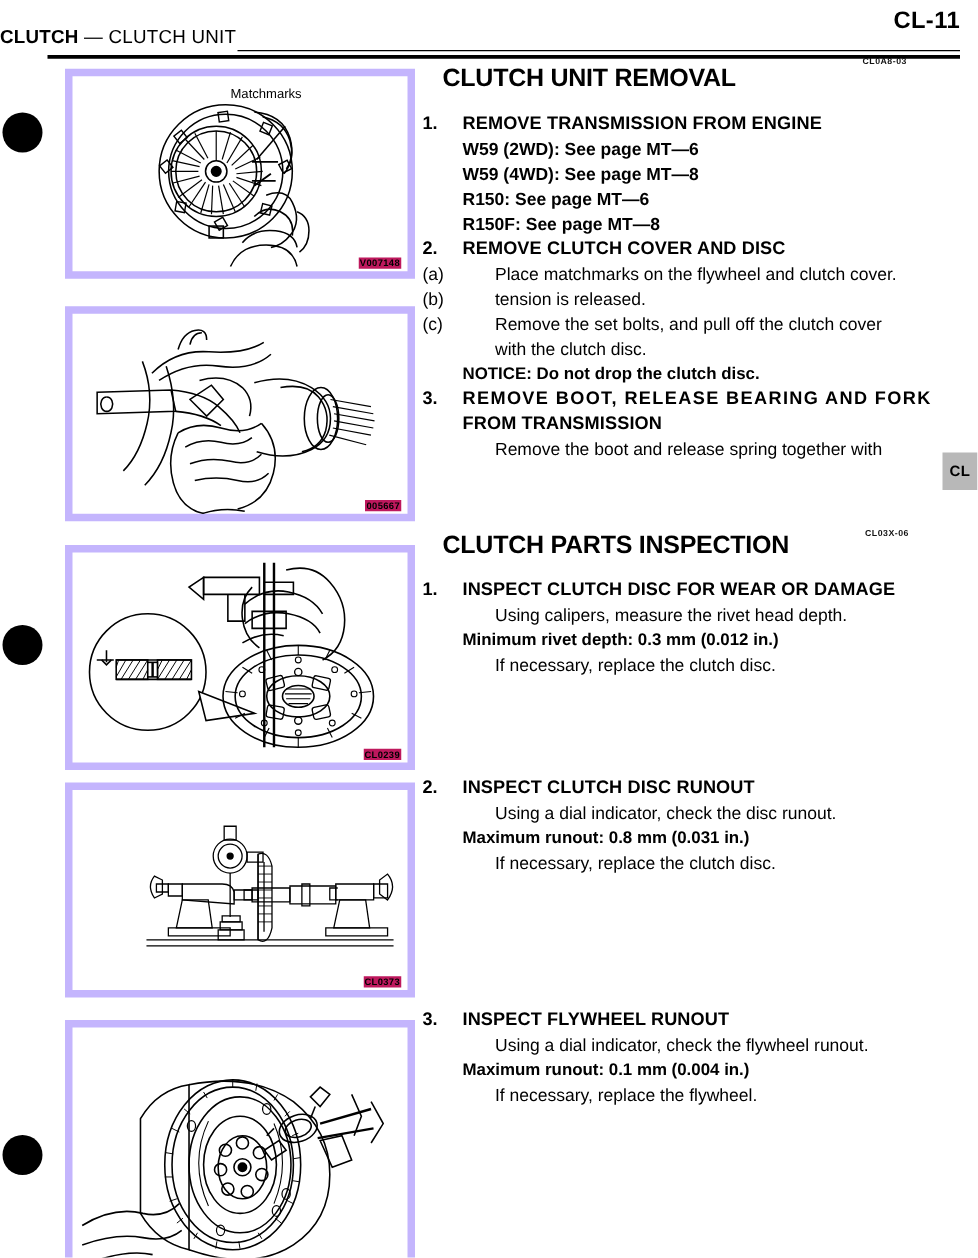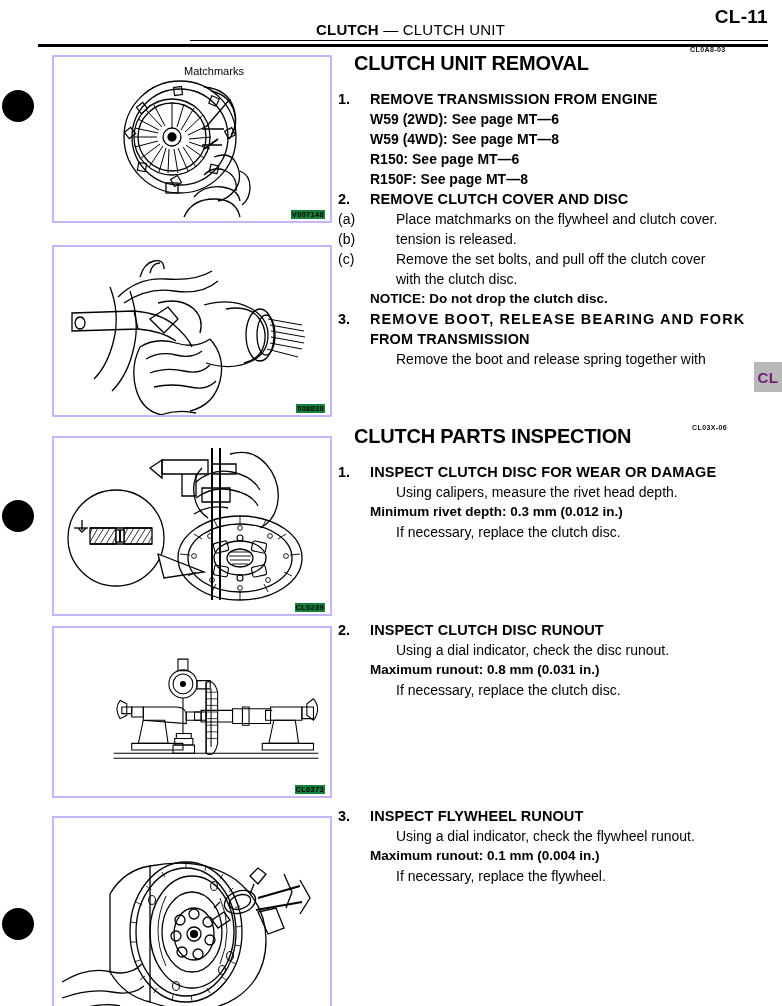--- a/index.html
+++ b/index.html
@@ -14,48 +14,48 @@
   .hole.h1{top:90px;}
   .hole.h2{top:500px;}
   .hole.h3{top:908px;}
 
   
   .pageno{
     position:absolute;right:14px;top:6px;font-size:19px;font-weight:bold;
     letter-spacing:.3px;
   }
   .hdr-title{
-    position:absolute;left:0;right:0;top:21px;text-align:center;
-    font-size:15px;letter-spacing:.2px;margin-left:39px;
+    position:absolute;left:0;right:0;top:21px;text-align:left;
+    font-size:15px;letter-spacing:.2px;
   }
   .hdr-title b{font-weight:bold;}
   .hdr-title span.sub{font-weight:normal;}
   .rule-thin{position:absolute;left:190px;right:14px;top:40px;height:1px;background:#000;}
   .rule-thick{position:absolute;left:38px;right:14px;top:44px;height:3px;background:#000;}
 
   .code-stamp{
     position:absolute;font-size:7px;font-weight:bold;letter-spacing:.4px;
     color:#111;
   }
   .code-1{left:690px;top:46px;}
   .code-2{left:692px;top:424px;}
 
   
   .cl-tab{
     position:absolute;right:0;top:362px;width:28px;height:30px;
-    background:#b8b8b8;color:#701a75;font-weight:bold;font-size:15px;
+    background:#b8b8b8;color:#000000;font-weight:bold;font-size:12px;
     display:flex;align-items:center;justify-content:center;letter-spacing:.5px;
   }
 
   
-  .fig{position:absolute;left:52px;width:280px;border:2px solid #c4b5fd;background:#fff;box-sizing:border-box;}
+  .fig{position:absolute;left:52px;width:280px;border:6px solid #c4b5fd;background:#fff;box-sizing:border-box;}
   .fig svg{display:block;width:100%;height:100%;}
   .fig .figcode{
     position:absolute;right:5px;bottom:2px;font-size:7.5px;font-weight:bold;
-    letter-spacing:.3px;background:#15803d;padding:0 1px;
+    letter-spacing:.3px;background:#be185d;padding:0 1px;
   }
   .fig1{top:55px;height:168px;}
   .fig2{top:245px;height:172px;}
   .fig3{top:436px;height:180px;}
   .fig4{top:626px;height:172px;padding-left:48px;}
   .fig5{top:816px;height:222px;}
 
   .fig-label{font-family:"Liberation Sans",sans-serif;font-size:11px;fill:#000;}
   .sec-head{
     font-size:20px;font-weight:bold;letter-spacing:-.2px;margin:0 0 14px 16px;
@@ -205,21 +205,21 @@
         <path d="M96 126 q16 -6 34 -2 q16 4 26 -6"></path>
         <path d="M100 140 q18 -4 36 0 q16 4 26 -6"></path>
         <path d="M86 100 q-10 20 -4 42 q6 22 26 26"></path>
         <path d="M156 92 q16 18 10 42 q-6 24 -30 30"></path>
         <path d="M106 168 q18 -6 36 -2"></path>
 
         <path d="M56 40 q10 26 4 52 q-6 26 -20 40"></path>
         <path d="M76 44 q10 30 4 56 q-6 28 -22 44"></path>
       </g>
     </svg>
-    <div class="figcode">008830</div>
+    <div class="figcode">005667</div>
   </div>
 
   <div class="fig fig3">
     <svg viewBox="0 0 276 168" preserveAspectRatio="xMidYMid meet">
       <g fill="none" stroke="#000" stroke-width="1.3">
 
         <circle cx="62" cy="96" r="48"></circle>
 
         <g>
           <rect x="36" y="86" width="26" height="16" fill="none"></rect>

